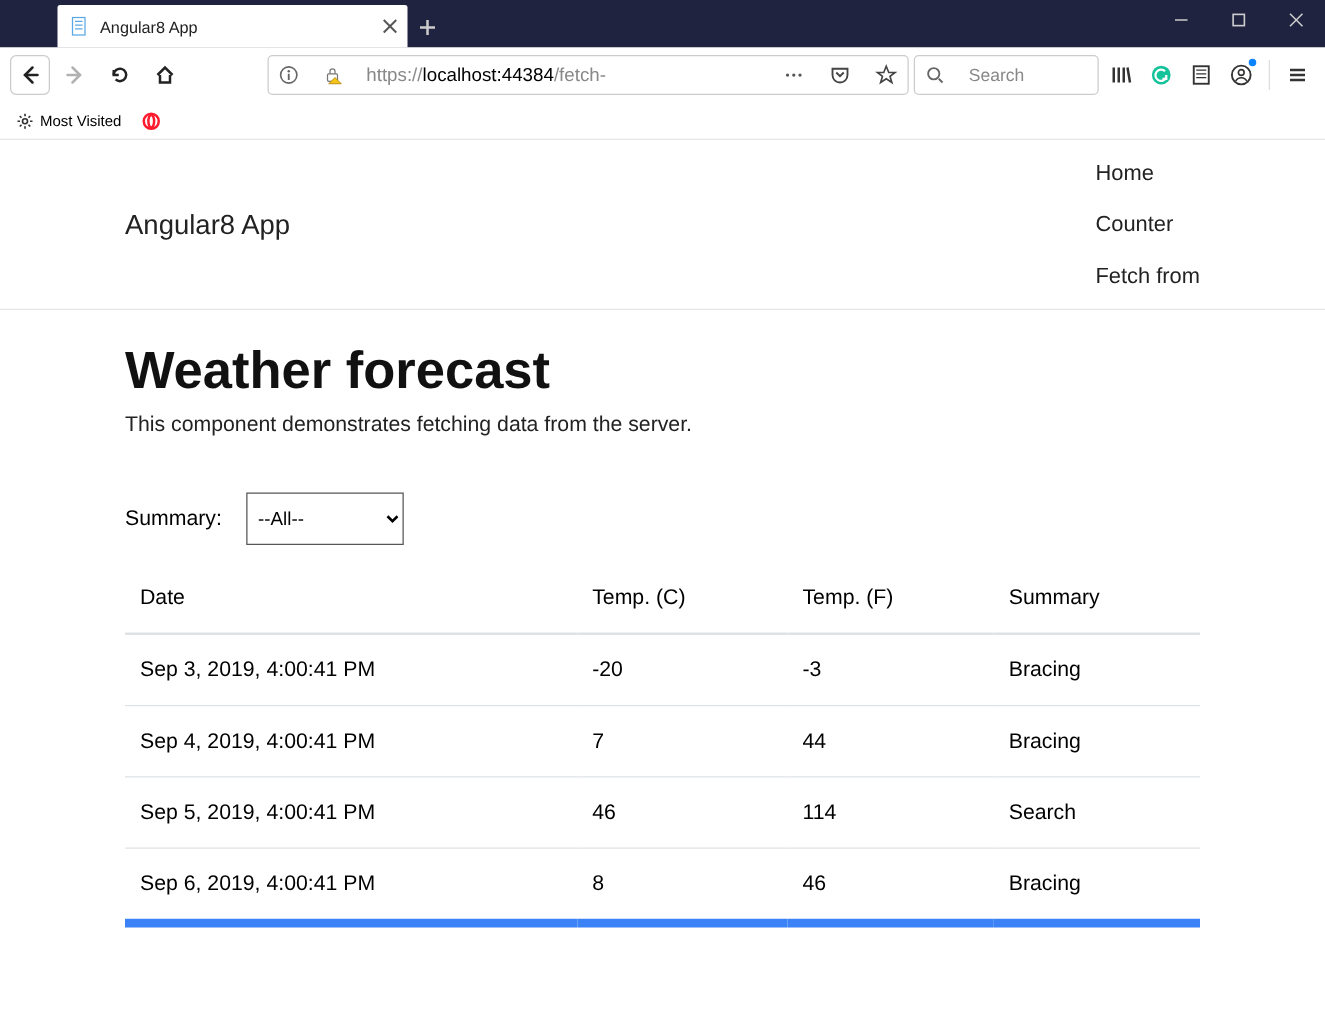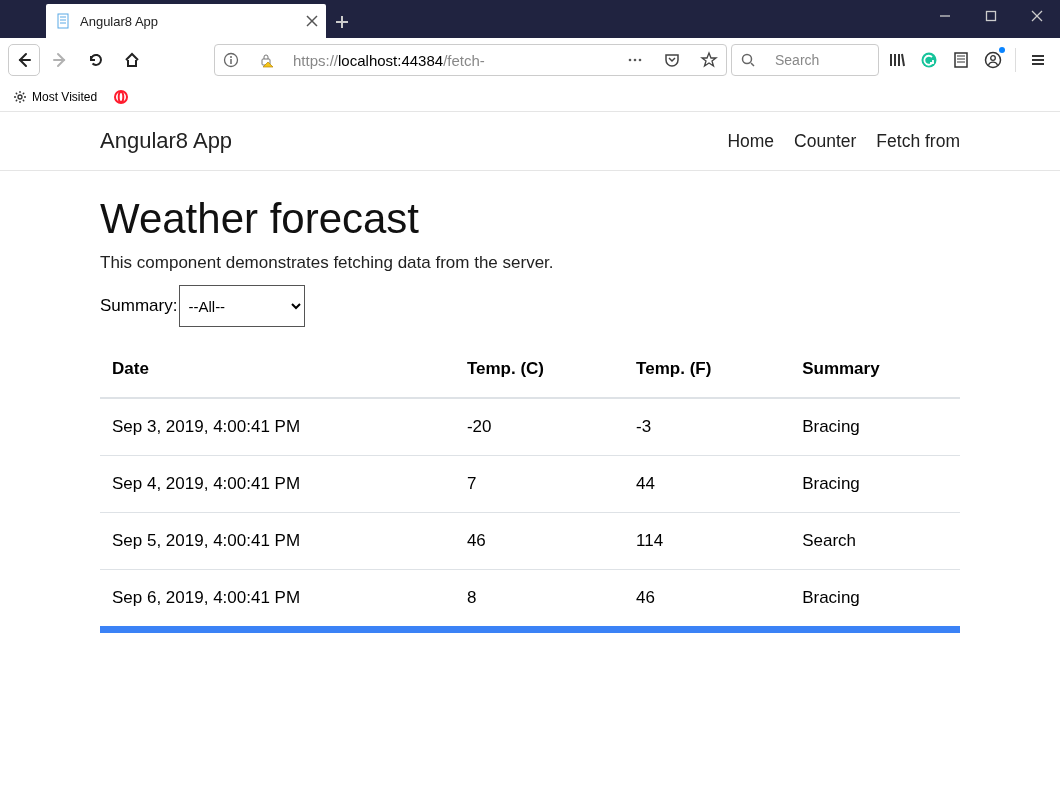--- a/index.html
+++ b/index.html
@@ -114,35 +114,35 @@
   
   .page-header {
     display:flex;
     align-items:center;
     justify-content:space-between;
     padding:16px 0;
     border-bottom:1px solid #e5e5e5;
   }
   .container { width:860px; margin:0 auto; }
   .brand { font-size:22px; color:#222; }
-  .app-nav { display:flex; gap:20px; font-size:17.5px; }
+  .app-nav { display:flex; gap:20px; font-size:17.5px;flex-direction:column; }
   .app-nav a { color:#222; text-decoration:none; cursor:pointer; }
 
   h1.page-title {
     font-size:42px;
-    font-weight:400;
+    font-weight:700;
     margin:24px 0 10px 0;
     color:#111;
   }
   .lead {
     font-size:17px;
     color:#222;
-    margin:0 0 12px 0;
-  }
-  .filter-row { font-size:17px; margin-bottom:14px; display:flex; align-items:center; gap:2px;}
+    margin:0 0 44px 0;
+  }
+  .filter-row { font-size:17px; margin-bottom:14px; display:flex; align-items:center; gap:20px;}
   .filter-row select {
     font-size:15px;
     padding:2px 4px;
     border:1px solid #555;
     background:#fff;
     height:42px;
     width:126px;
   }
 
   table.data {
@@ -151,21 +151,21 @@
     font-size:17px;
   }
   table.data th, table.data td {
     text-align:left;
     padding:18px 12px;
     border-top:1px solid #dee2e6;
   }
   table.data thead th {
     border-top:none;
     border-bottom:2px solid #dee2e6;
-    font-weight:700;
+    font-weight:400;
   }
   table.data tbody tr:last-child td {
     border-bottom:7px solid #3b82f6;
   }
 
   
   svg { display:block; }
 </style>
 </head>
 <body>

